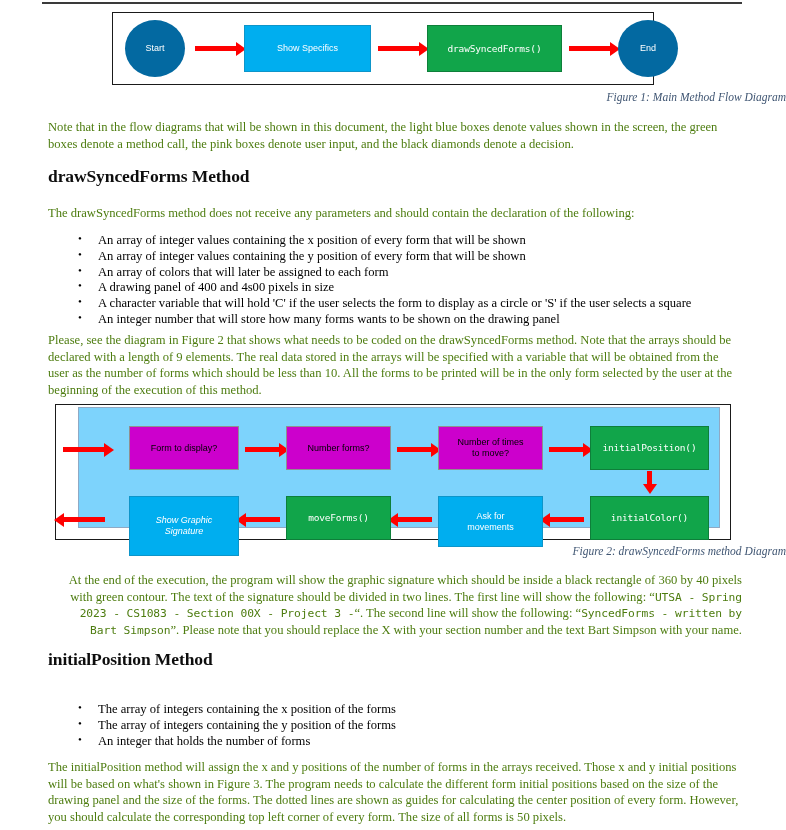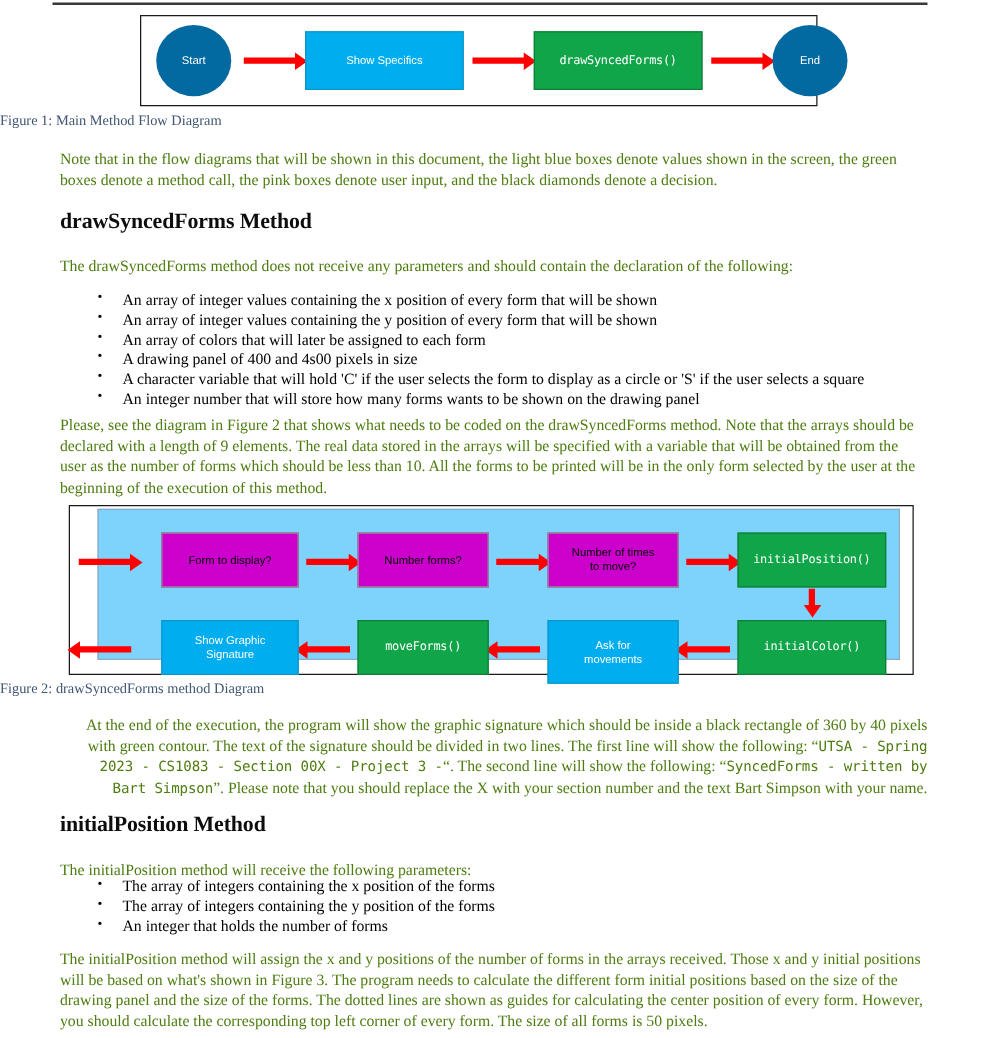--- a/index.html
+++ b/index.html
@@ -115,22 +115,23 @@
     left: -4.5px;
     width: 0; height: 0;
     border-left: 7px solid transparent;
     border-right: 7px solid transparent;
     border-top: 10px solid #FF0000;
   }
 
   .caption {
     position: absolute;
     width: 100%;
-    text-align: left;
+    text-align: right;
     font-family: "Liberation Serif", serif;
+    font-style: italic;
     font-size: 11.5px;
     color: #3F5572;
   }
 
   
   .para {
     position: absolute;
     left: 48px;
     width: 694px;
     font-size: 12.6px;
@@ -266,35 +267,34 @@
       <div class="arrow-h left" style="left:470px; top:109px; width:35px;"></div>
 
       <div class="rect-node n-blue" style="left:359px; top:88px; width:105px; height:51px;">Ask for movements</div>
 
       <div class="arrow-h left" style="left:318px; top:109px; width:35px;"></div>
 
       <div class="rect-node n-green mono" style="left:207px; top:88px; width:105px; height:44px;">moveForms()</div>
 
       <div class="arrow-h left" style="left:166px; top:109px; width:35px;"></div>
 
-      <div class="rect-node n-blue" style="left:50px; top:88px; width:110px; height:44px;">Show Graphic Signature</div>
+      <div class="rect-node n-blue" style="left:50px; top:88px; width:110px; height:60px;font-style:italic;">Show Graphic Signature</div>
 
       <div class="arrow-h left" style="left:-16px; top:109px; width:42px;"></div>
     </div>
   </div>
 
   <div class="caption" style="left:0; top:545px;">Figure 2: drawSyncedForms method Diagram</div>
 
   <div class="para" style="top:572px;text-align:right;">
     <span>At the end of the execution, the program will show the graphic signature which should be inside a black rectangle of 360 by 40 pixels with green contour. The text of the signature should be divided in two lines. The first line will show the following: “</span><code>UTSA - Spring 2023 - CS1083 - Section 00X - Project 3 -</code><span>“. The second line will show the following: “</span><code>SyncedForms - written by Bart Simpson</code><span>”. Please note that you should replace the X with your section number and the text Bart Simpson with your name.</span>
   </div>
 
   <h2 class="heading" style="top:649px;">initialPosition Method</h2>
 
-  <div class="para" style="top:688px;">The initialPosition method will receive the following parameters:</div>
 
   <ul class="bullets" style="top:702px;">
     <li>The array of integers containing the x position of the forms</li>
     <li>The array of integers containing the y position of the forms</li>
     <li>An integer that holds the number of forms</li>
   </ul>
 
   <div class="para" style="top:759px;">The initialPosition method will assign the x and y positions of the number of forms in the arrays received. Those x and y initial positions will be based on what's shown in Figure 3. The program needs to calculate the different form initial positions based on the size of the drawing panel and the size of the forms. The dotted lines are shown as guides for calculating the center position of every form. However, you should calculate the corresponding top left corner of every form. The size of all forms is 50 pixels.</div>
 
 </div>

